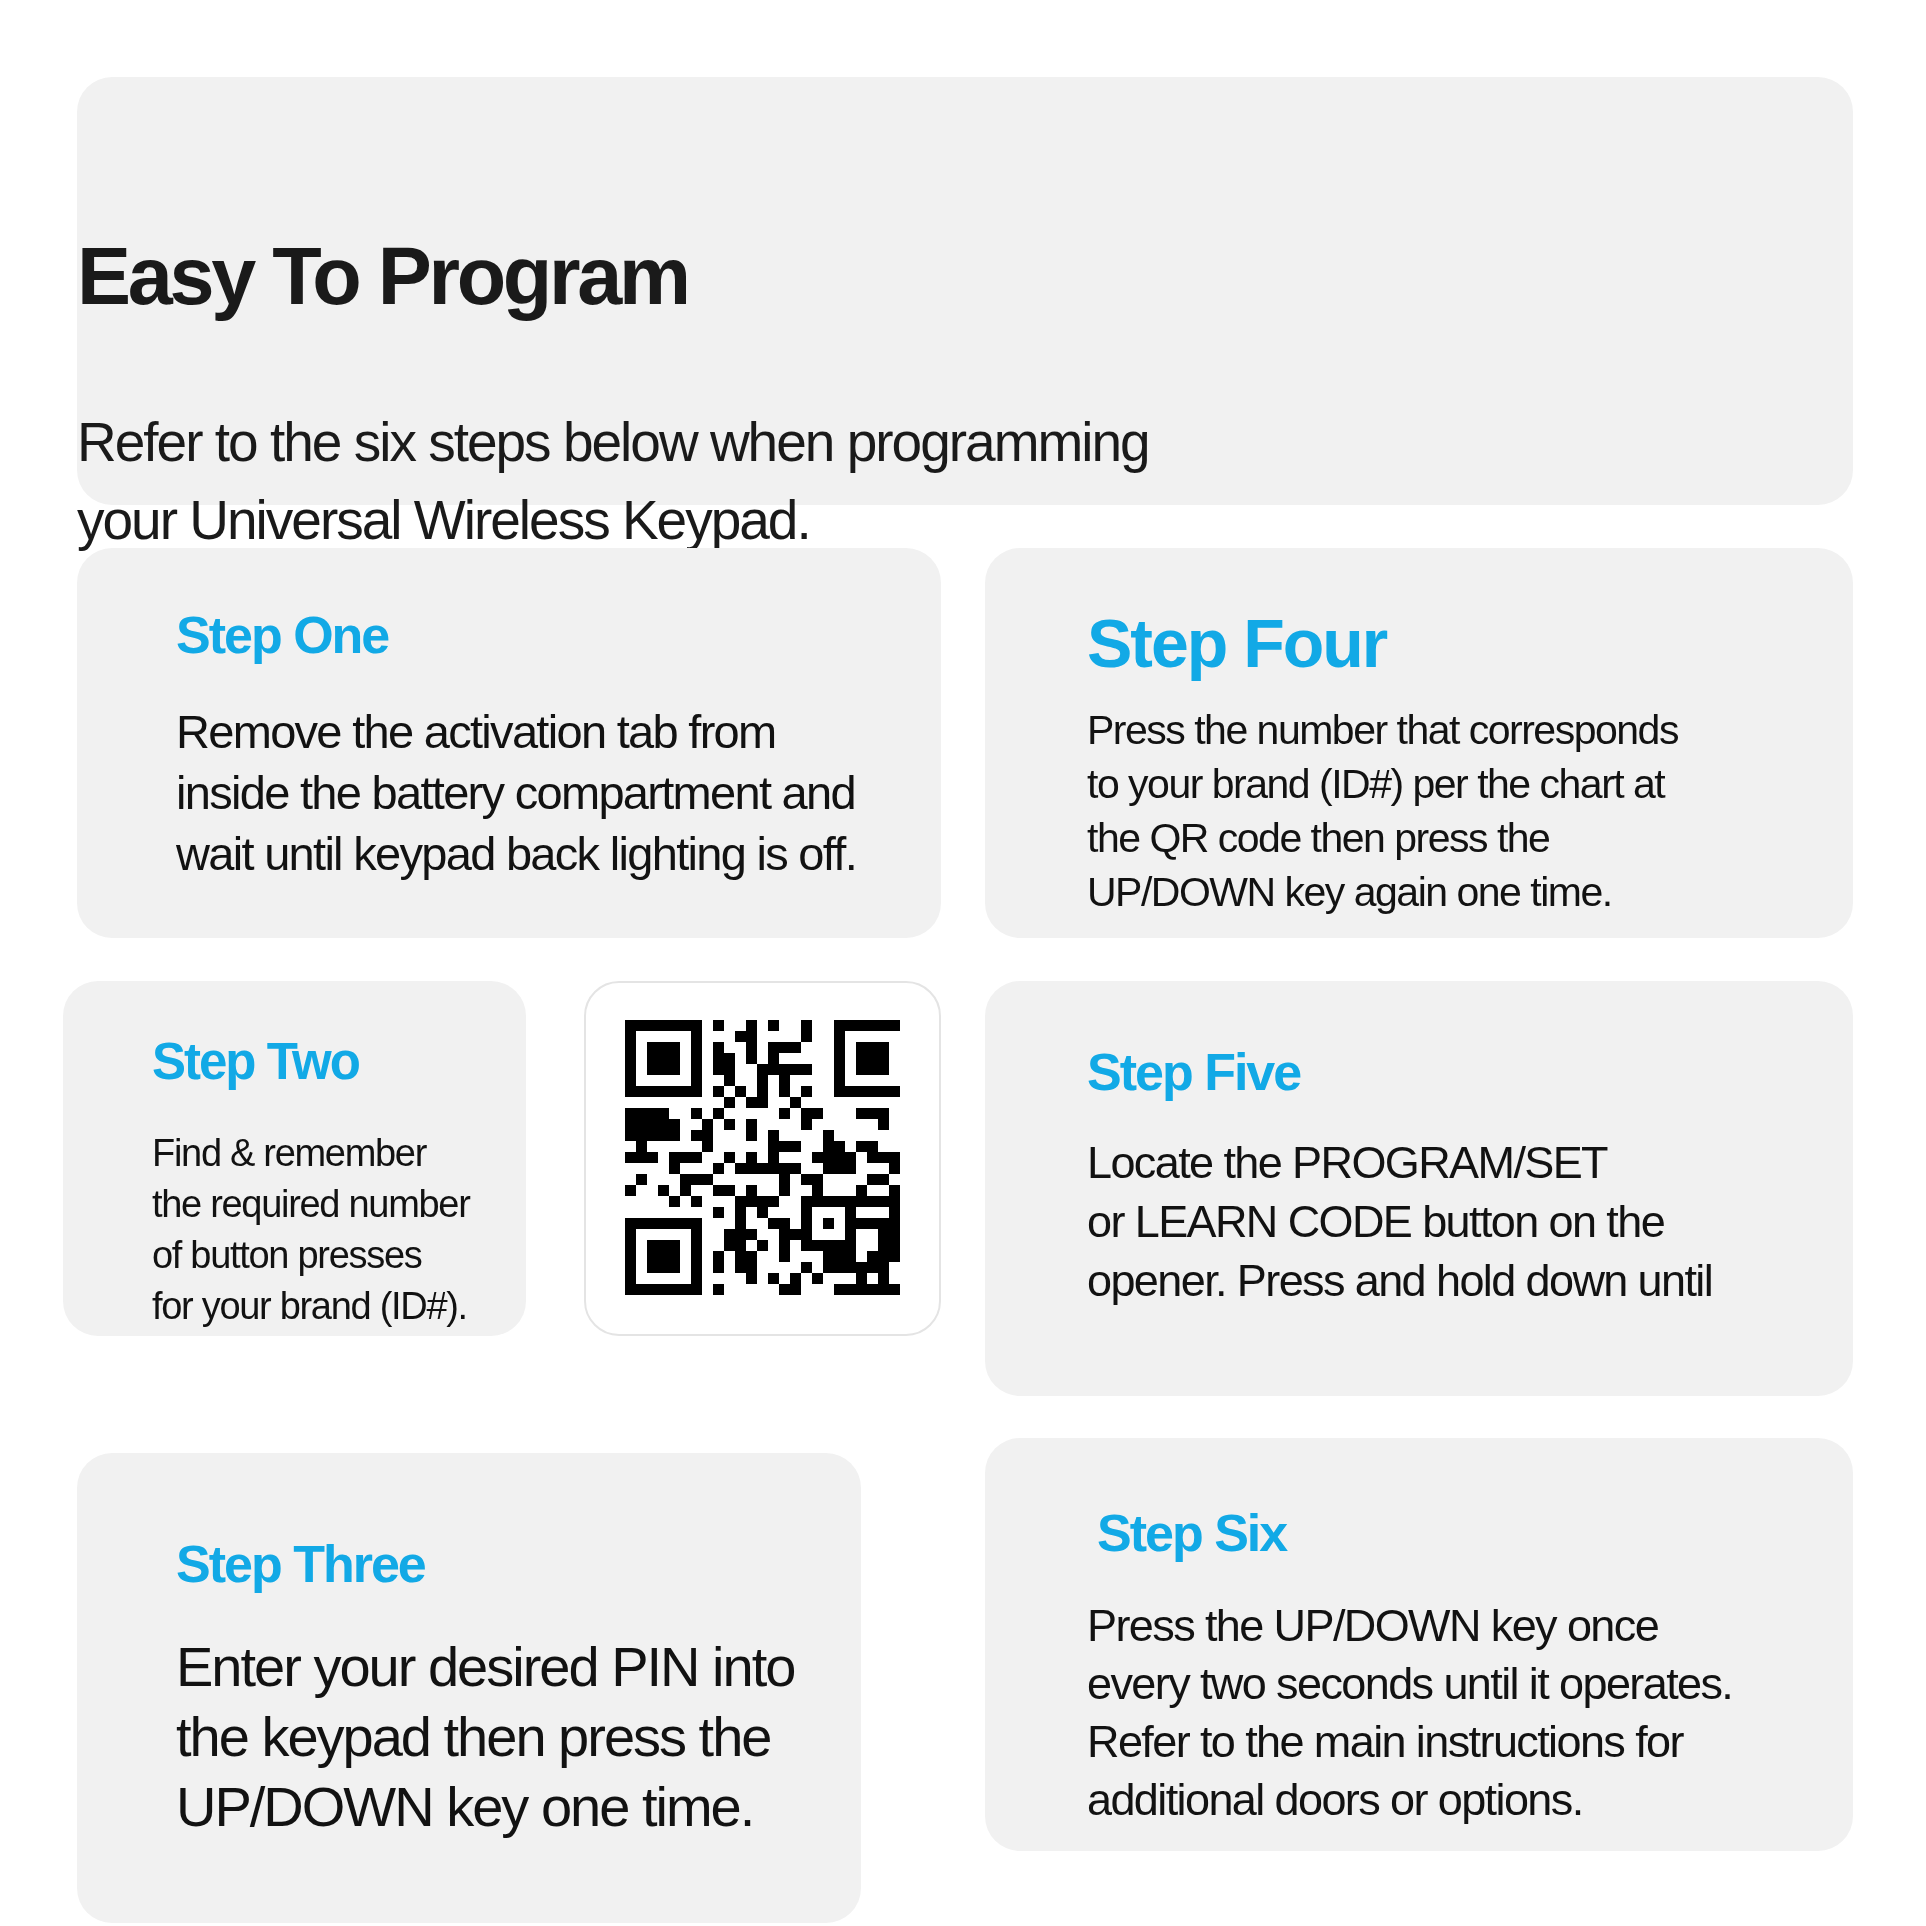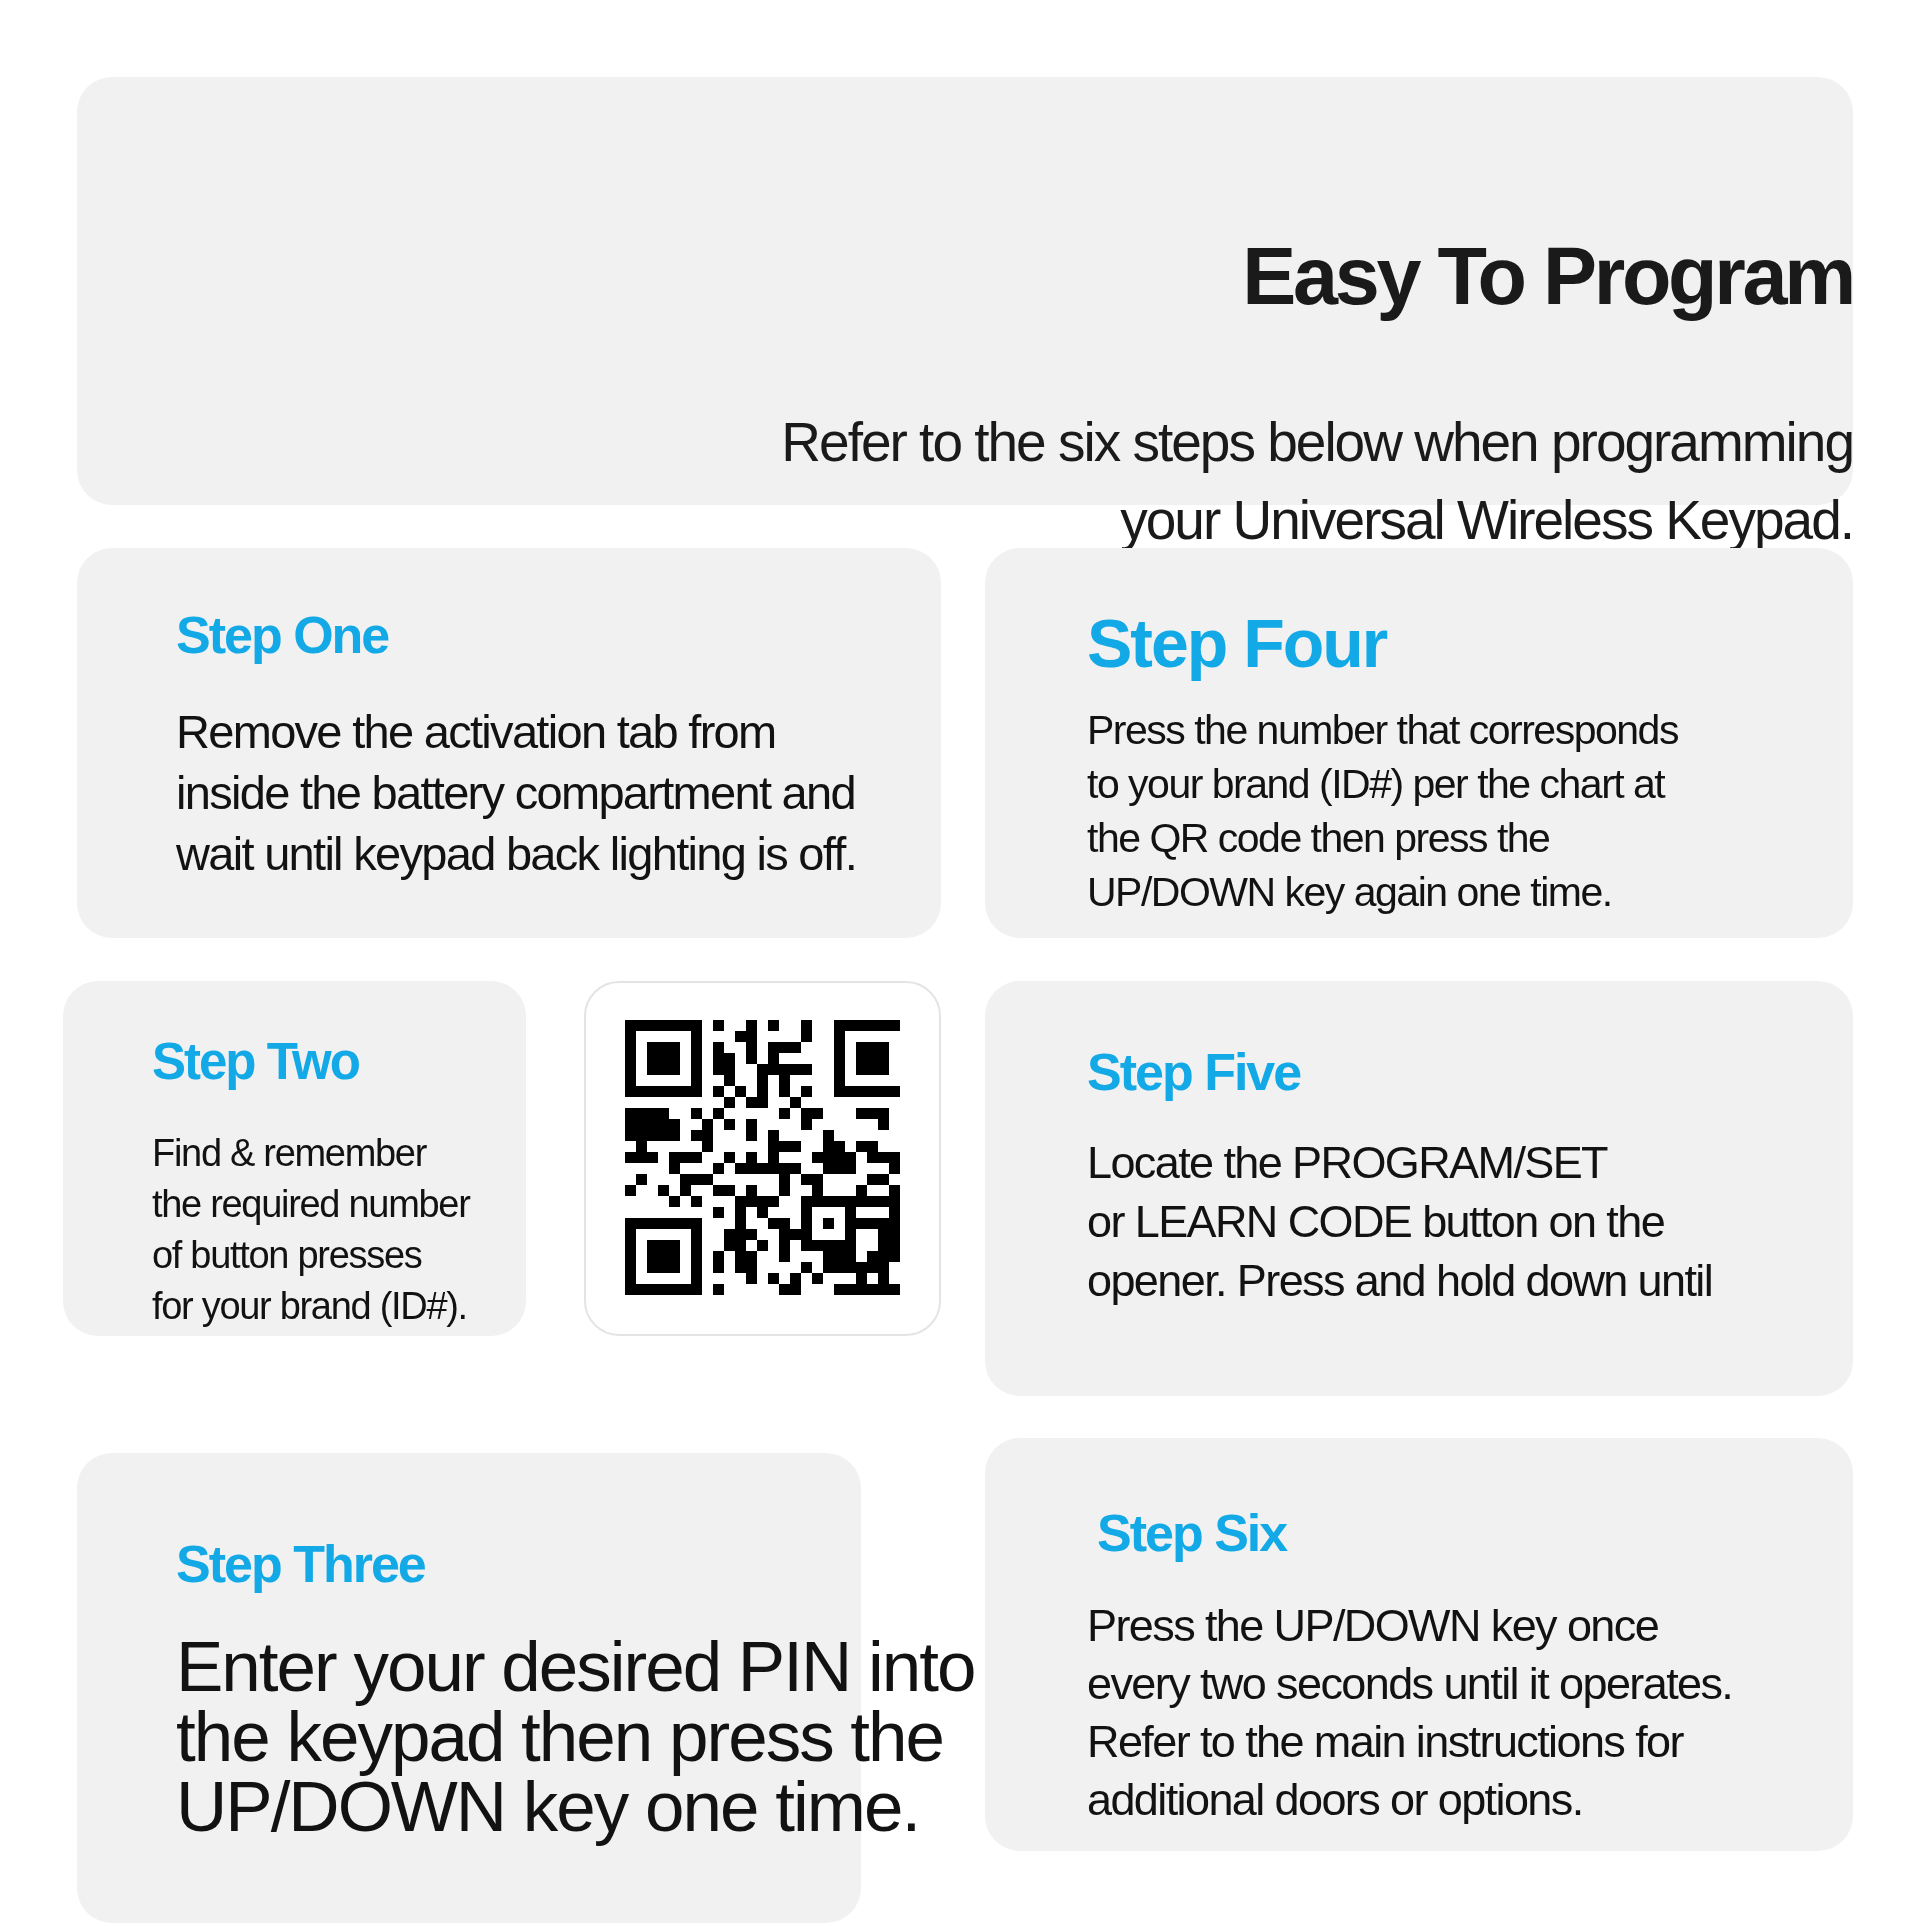--- a/index.html
+++ b/index.html
@@ -16,21 +16,21 @@
       color: #141414;
     }
     .card {
       position: absolute;
       background: #f1f1f1;
       border-radius: 35px;
       box-sizing: border-box;
     }
     .header-card {
       left: 77px; top: 77px; width: 1776px; height: 428px;
-      text-align: right;
+      text-align: left;
     }
     .title {
       position: absolute;
       left: 0; right: 0;
       top: 159px;
       font-weight: 700;
       font-size: 81px;
       letter-spacing: -3.3px;
       line-height: 1;
       color: #1a1a1a;
@@ -92,21 +92,21 @@
     }
 
     
     .s5 { left: 985px; top: 981px; width: 868px; height: 415px; }
     .s5 .step-heading { left: 102px; top: 65px; font-size: 52px; }
     .s5 .step-body { left: 102px; top: 120px; font-size: 45px; line-height: 59px; letter-spacing: -1.6px; }
 
     
     .s3 { left: 77px; top: 1453px; width: 784px; height: 470px; }
     .s3 .step-heading { left: 99px; top: 85px; font-size: 52px; }
-    .s3 .step-body { left: 99px; top: 147px; font-size: 71px; line-height: 70px; letter-spacing: -2px; }
+    .s3 .step-body { left: 99px; top: 147px; font-size: 56px; line-height: 70px; letter-spacing: -2px; }
 
     
     .s6 { left: 985px; top: 1438px; width: 868px; height: 413px; }
     .s6 .step-heading { left: 112px; top: 69px; font-size: 52px; }
     .s6 .step-body { left: 102px; top: 127px; font-size: 45px; line-height: 58px; letter-spacing: -1.6px; }
   </style>
 </head>
 <body>
 
 <div class="card header-card">

